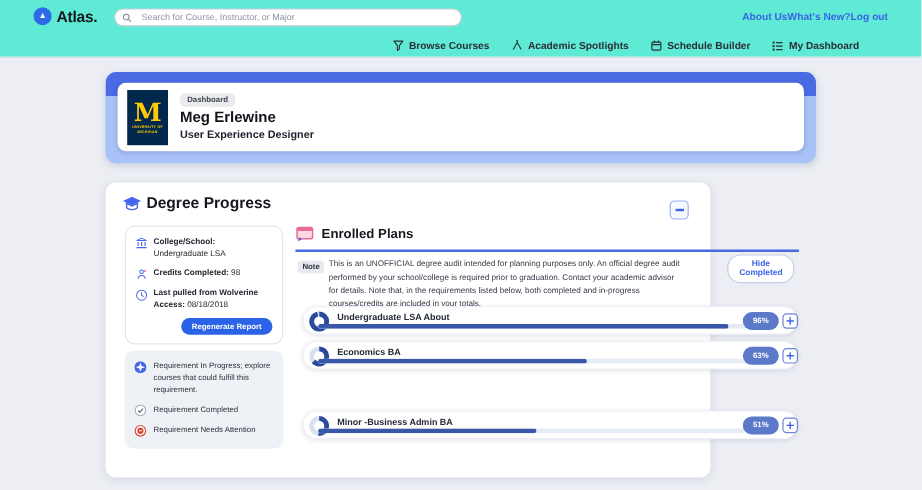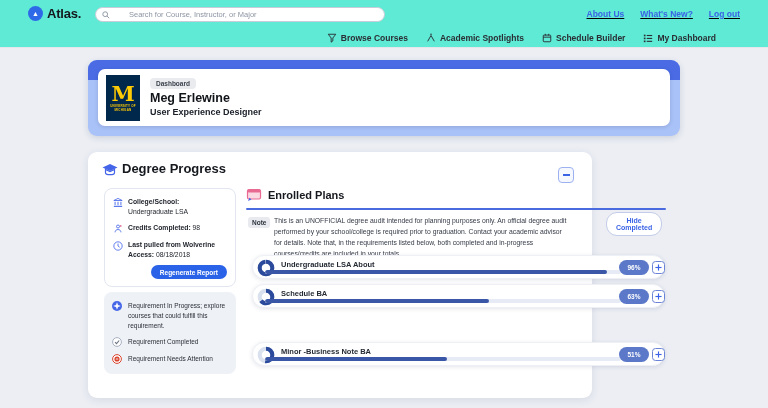--- a/index.html
+++ b/index.html
@@ -4,24 +4,24 @@
 <style>
   * { margin:0; padding:0; box-sizing:border-box; }
   body { font-family:"Liberation Sans", sans-serif; background:#eceef4; }
   .page { position:relative; width:768px; height:408px; background:#eceef4; overflow:hidden; }
 
   
   .topbar { position:absolute; left:0; top:0; width:768px; height:48px; background:#5eead4; border-bottom:1px solid #e4e6ec; }
   .brand { position:absolute; left:28px; top:6px; display:flex; align-items:center; gap:4px; }
   .brand-icon { width:15px; height:15px; border-radius:50%; background:#2e6ae8; color:#fff; display:flex; align-items:center; justify-content:center; font-size:7px; line-height:1; }
   .brand-text { font-size:13px; font-weight:800; color:#14171d; letter-spacing:-0.2px; }
-  .searchbox { position:absolute; left:95px; top:7px; width:290px; height:15px; border:1px solid #c7ccd8; border-radius:9px; background:#fff; display:flex; align-items:center; padding:0 6px; gap:19px; }
+  .searchbox { position:absolute; left:95px; top:7px; width:290px; height:15px; border:1px solid #c7ccd8; border-radius:9px; background:#fff; display:flex; align-items:center; padding:0 6px; gap:8px; }
   .searchbox input { border:none; outline:none; flex:1; font-size:7.5px; color:#333; font-family:"Liberation Sans",sans-serif; background:transparent; }
   .searchbox input::placeholder { color:#8d95a3; }
-  .toplinks { position:absolute; right:28px; top:0; height:28px; display:flex; align-items:center; gap:16px;text-decoration:underline; }
+  .toplinks { position:absolute; right:28px; top:0; height:28px; display:flex; align-items:center; gap:0; }
   .toplink { font-size:8.5px; color:#3b63e6; font-weight:600; cursor:pointer; text-decoration:none; }
   .subnav { position:absolute; right:52px; top:28px; height:20px; display:flex; align-items:center; gap:18px; }
   .subnav-item { display:flex; align-items:center; gap:4px; font-size:8.5px; font-weight:600; color:#2a2e35; cursor:pointer;justify-content:center; }
   .subnav-item svg { display:block; }
 
   
   .banner { position:absolute; left:88px; top:60px; width:592px; height:76px; border-radius:9px; background:#a9c2f7; box-shadow:0 2px 6px rgba(30,45,90,.15); overflow:hidden; }
   .banner-strip { position:absolute; left:0; top:0; width:100%; height:20px; background:#4a6be4; }
   .profile-card { position:absolute; left:10px; top:9px; width:572px; height:57px; background:#fff; border-radius:7px; box-shadow:0 1px 4px rgba(30,45,90,.18); display:flex; align-items:center; padding-left:8px; gap:10px; }
   .um-logo { width:34px; height:46px; background:#00274c; display:flex; flex-direction:column; align-items:center; justify-content:center; gap:1px; flex:0 0 auto; }
@@ -245,40 +245,40 @@
             <line x1="0.5" y1="4" x2="7.5" y2="4" stroke="#3b63e6" stroke-width="1.3"></line>
           </svg>
         </button>
     </div>
 
     <div class="plan-row" style="top:132px">
       <svg class="plan-donut" width="18" height="18" viewBox="0 0 20 20">
           <circle class="track" cx="10" cy="10" r="7"></circle>
           <circle class="fill" cx="10" cy="10" r="7" transform="rotate(-90 10 10)" stroke-dasharray="27.71 43.98"></circle>
         </svg>
-      <div class="plan-name">Schedule BA</div>
+      <div class="plan-name">Economics BA</div>
       <div class="plan-bar">
           <div class="plan-bar-fill" style="width: 63%;"></div>
         </div>
       <div class="plan-pct">63%</div>
       <button class="plan-expand">
           <svg width="7" height="7" viewBox="0 0 8 8">
             <line x1="4" y1="0.5" x2="4" y2="7.5" stroke="#3b63e6" stroke-width="1.3"></line>
             <line x1="0.5" y1="4" x2="7.5" y2="4" stroke="#3b63e6" stroke-width="1.3"></line>
           </svg>
         </button>
     </div>
 
 
     <div class="plan-row" style="top:190px">
       <svg class="plan-donut" width="18" height="18" viewBox="0 0 20 20">
           <circle class="track" cx="10" cy="10" r="7"></circle>
           <circle class="fill" cx="10" cy="10" r="7" transform="rotate(-90 10 10)" stroke-dasharray="22.43 43.98"></circle>
         </svg>
-      <div class="plan-name">Minor -Business Note BA</div>
+      <div class="plan-name">Minor -Business Admin BA</div>
       <div class="plan-bar">
           <div class="plan-bar-fill" style="width: 51%;"></div>
         </div>
       <div class="plan-pct">51%</div>
       <button class="plan-expand">
           <svg width="7" height="7" viewBox="0 0 8 8">
             <line x1="4" y1="0.5" x2="4" y2="7.5" stroke="#3b63e6" stroke-width="1.3"></line>
             <line x1="0.5" y1="4" x2="7.5" y2="4" stroke="#3b63e6" stroke-width="1.3"></line>
           </svg>
         </button>

